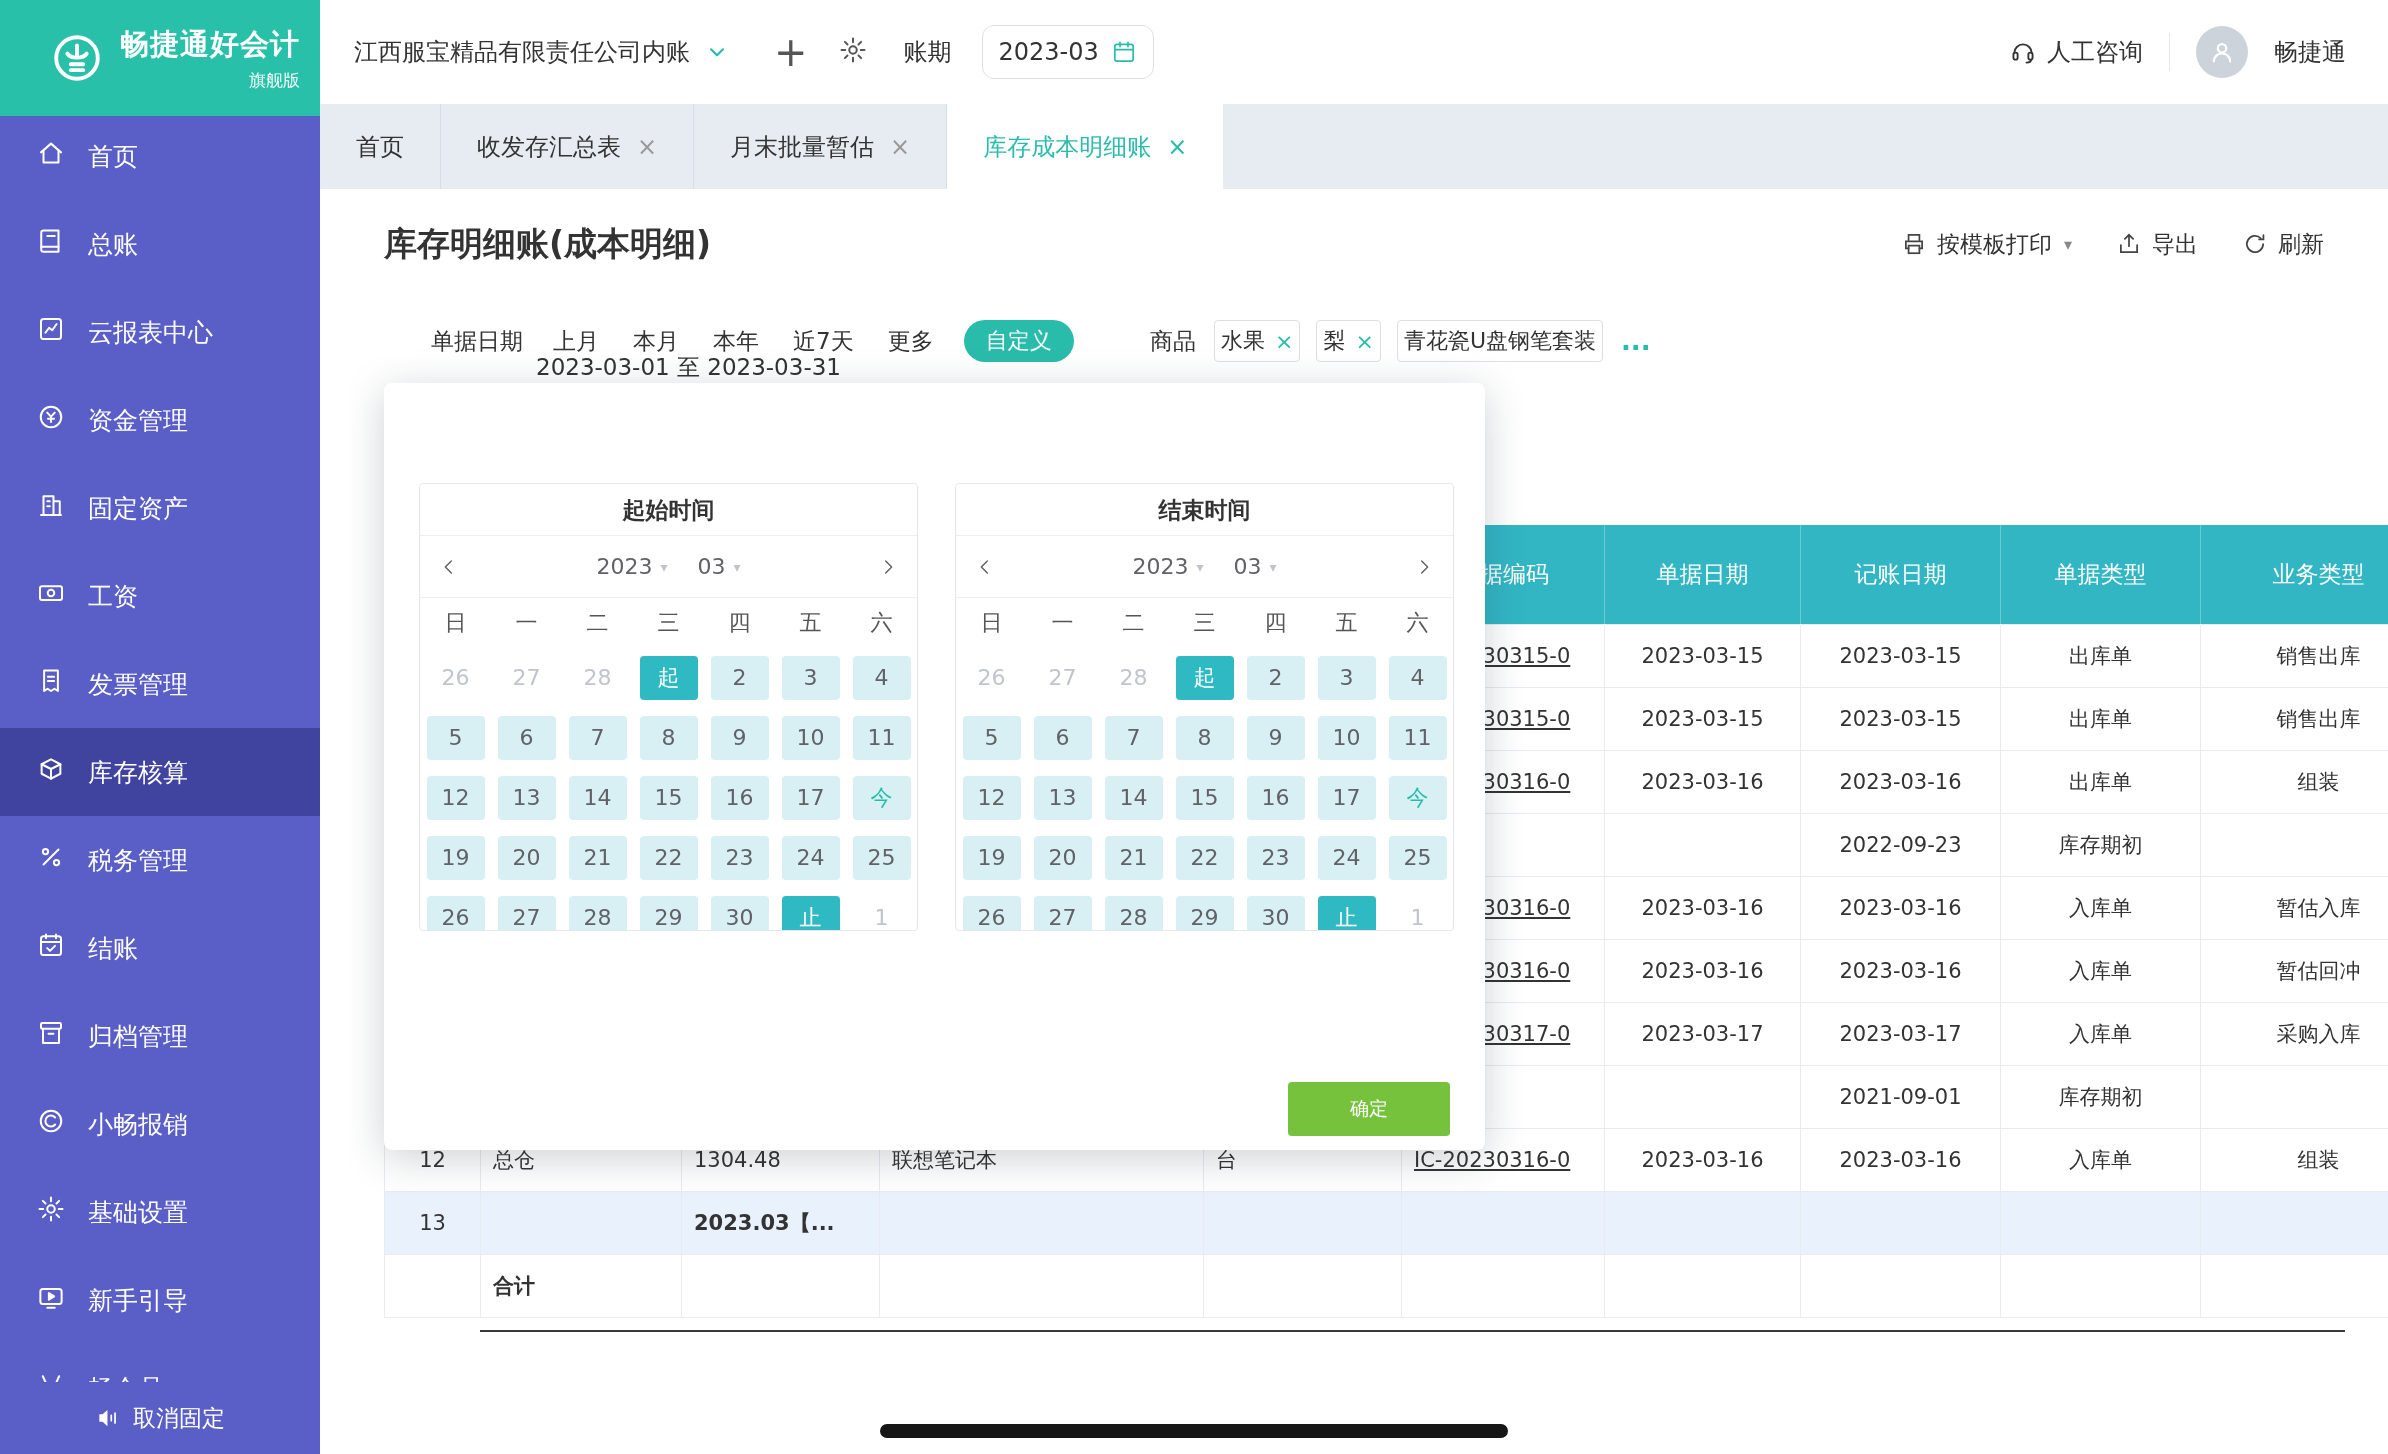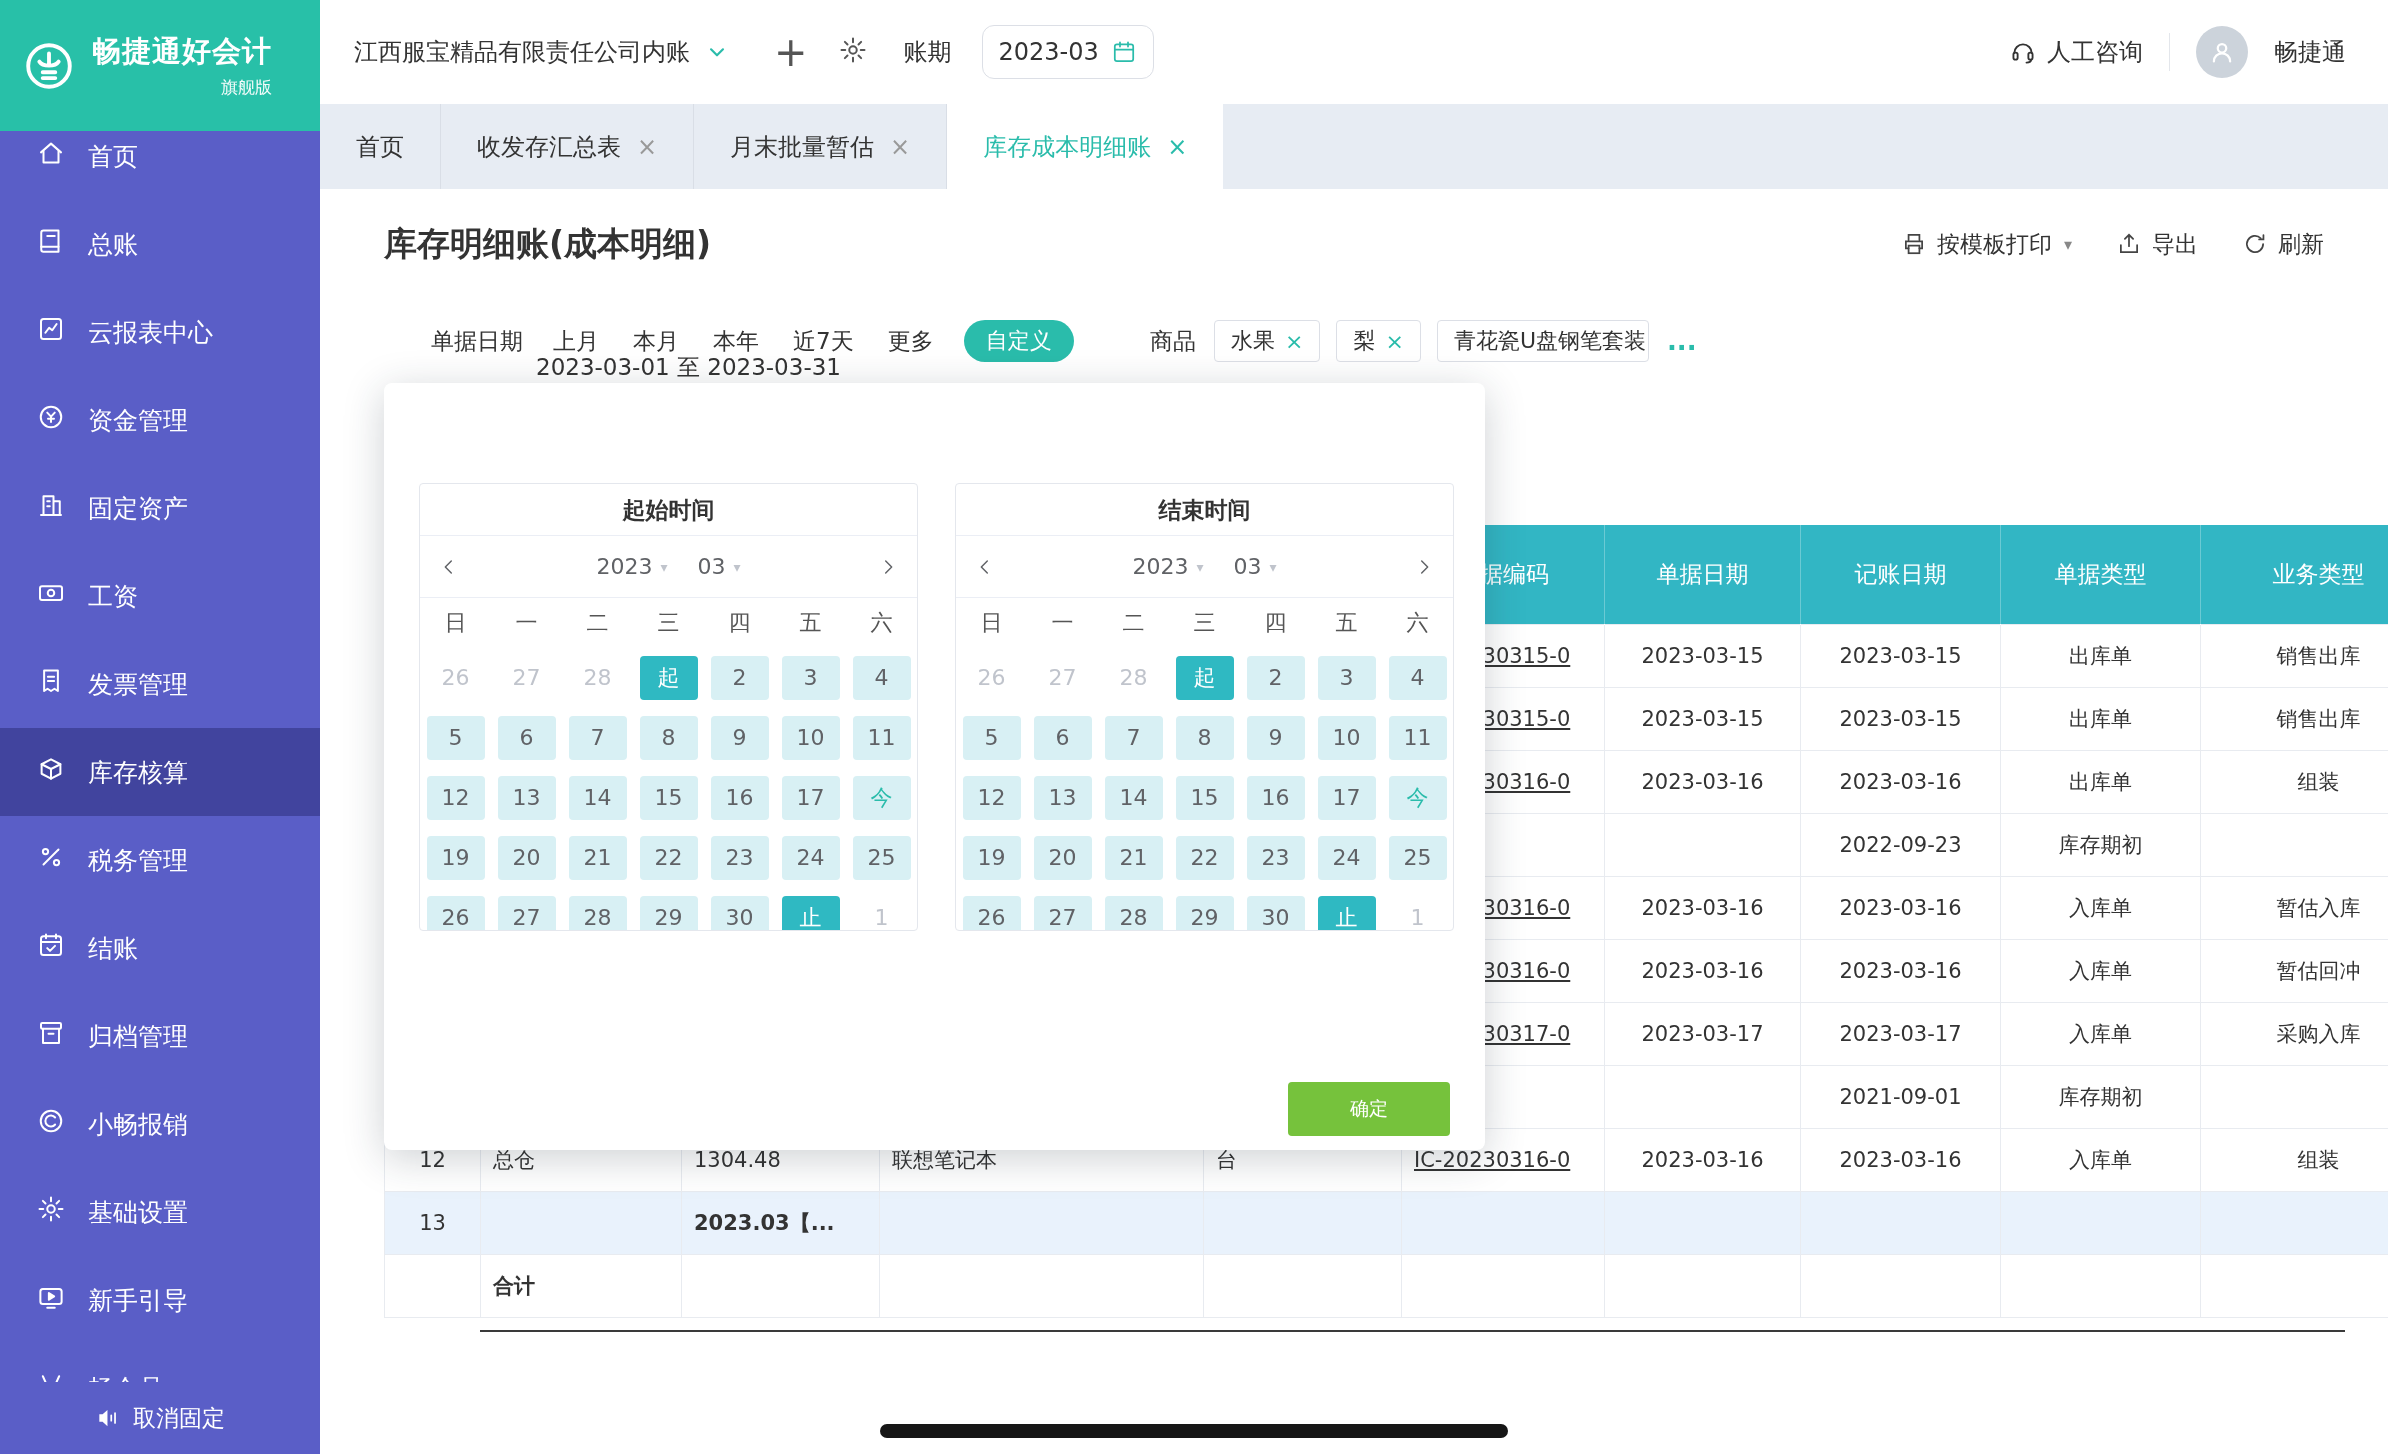--- a/index.html
+++ b/index.html
@@ -2,21 +2,21 @@
 <html><head>
 <meta charset="utf-8">
 <style>
   html,body{margin:0;padding:0;background:#dfe3ea;}
   *{box-sizing:border-box;}
   #app{position:relative;width:2388px;height:1454px;overflow:hidden;background:#ffffff;
        font-family:"DejaVu Sans","Liberation Sans",sans-serif;color:#333;}
 
   
   .sidebar{position:absolute;left:0;top:0;width:320px;height:1454px;background:#5a5ec7;color:#fff;z-index:6;}
-  .logo{height:131px;background:#28c0a8;display:flex;align-items:center;padding:0 20px;gap:14px;}
+  .logo{height:116px;background:#28c0a8;display:flex;align-items:center;padding:0 20px;gap:14px;justify-content:flex-end;}
   .logo svg{width:58px;height:58px;flex:none;}
   .brand-col{display:flex;flex-direction:column;}
   .brand-name{font-size:29px;font-weight:700;letter-spacing:1px;}
   .brand-edition{font-size:17px;opacity:.95;text-align:right;margin-top:4px;}
   .menu{position:absolute;top:112px;bottom:72px;left:0;right:0;overflow:hidden;}
   .menu-item{height:88px;display:flex;align-items:center;gap:22px;padding:0 36px;font-size:25px;cursor:pointer;}
   .menu-item.active{background:#41449e;}
   .menu-item svg{width:30px;height:30px;flex:none;}
   .unpin{position:absolute;bottom:0;left:0;right:0;height:72px;display:flex;align-items:center;justify-content:center;gap:12px;font-size:23px;}
   .unpin svg{width:26px;height:26px;}
@@ -55,21 +55,21 @@
   .action{display:flex;align-items:center;gap:10px;cursor:pointer;}
   .action svg{width:26px;height:26px;color:#444;}
   .action .caret{font-size:16px;color:#888;margin-left:2px;}
 
   .filter-row{position:absolute;left:431px;top:318px;height:46px;display:flex;align-items:center;gap:30px;z-index:1;}
   .filter-label{font-size:23px;color:#333;}
   .quick-btn{font-size:23px;color:#333;cursor:pointer;}
   .custom-pill{background:#2abcab;color:#fff;font-size:22px;height:42px;line-height:42px;padding:0 22px;border-radius:21px;cursor:pointer;}
   .range-text{position:absolute;left:536px;top:352px;font-size:23px;color:#333;z-index:1;}
   .product-row{position:absolute;left:1150px;top:318px;height:46px;display:flex;align-items:center;gap:18px;z-index:1;}
-  .chip{display:flex;align-items:center;gap:10px;border:1px solid #dcdfe6;border-radius:4px;height:42px;padding:0 16px;font-size:22px;color:#333;background:#fff;white-space:nowrap;}
+  .chip{display:flex;align-items:center;gap:10px;border:1px solid #dcdfe6;border-radius:4px;height:42px;padding:0 6px;font-size:22px;color:#333;background:#fff;white-space:nowrap;}
   .chip .chip-x{color:#2abcab;font-size:22px;cursor:pointer;}
   .chip.clip{max-width:212px;overflow:hidden;}
   .more-dots{color:#2abcab;font-size:26px;font-weight:700;cursor:pointer;}
 
   
   .table-region{position:absolute;left:384px;top:525px;width:2004px;height:808px;overflow:hidden;z-index:1;}
   table{border-collapse:collapse;table-layout:fixed;width:2052px;}
   thead th{height:99px;background:#32b6c4;color:#fff;font-size:23px;font-weight:400;border-right:1px solid rgba(255,255,255,.28);}
   tbody td{height:63px;border:1px solid #e8ebf0;font-size:21px;color:#333;padding:0 12px;white-space:nowrap;overflow:hidden;background:#fff;text-align:center;}
   tbody td.al{text-align:left;}

